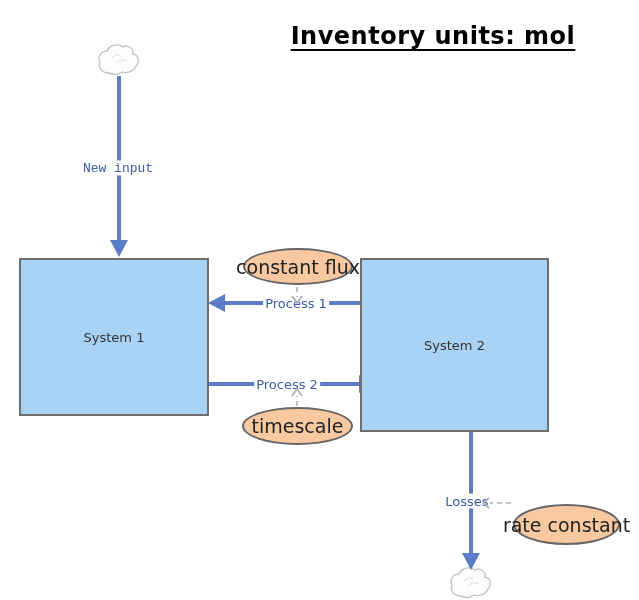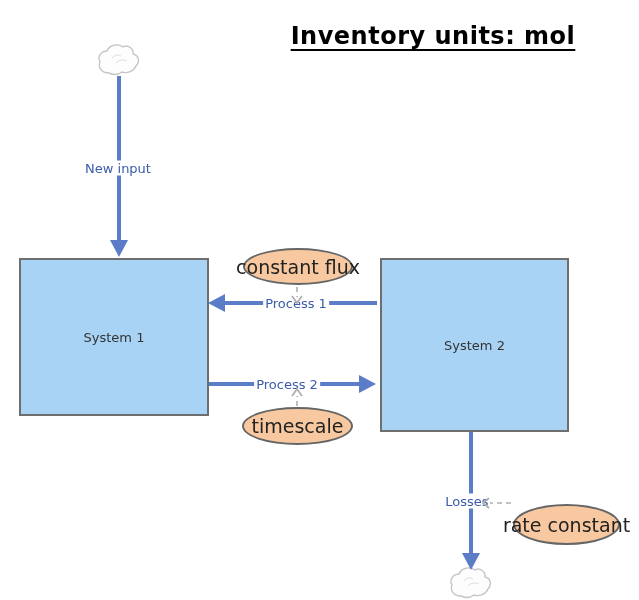--- a/index.html
+++ b/index.html
@@ -28,21 +28,21 @@
   .system {
     position: absolute;
     display: flex; align-items: center; justify-content: center;
     background: var(--color-system-fill, #a9d3f5);
     border: 2px solid var(--color-system-border, #6e6e6e);
     color: var(--color-system-text, #333);
     font-size: 13px;
     box-sizing: border-box;
   }
   #system-1 { left: 19px;  top: 258px; width: 190px; height: 158px; }
-  #system-2 { left: 380px; top: 258px; width: 189px; height: 174px; }
+  #system-2 { left: 360px; top: 258px; width: 189px; height: 174px; }
 
   .parameter {
     position: absolute;
     display: flex; align-items: center; justify-content: center;
     background: var(--color-parameter-fill, #f8c9a0);
     border: 2px solid var(--color-parameter-border, #666);
     border-radius: 50%;
     color: var(--color-parameter-text, #222);
     font-size: 19px;
     box-sizing: border-box;
@@ -54,21 +54,21 @@
 
   .flow-label {
     position: absolute;
     transform: translate(-50%, -50%);
     background: #ffffff;
     color: var(--color-flow-label, #3a5ba8);
     font-size: 13px;
     padding: 0 2px;
     white-space: nowrap;
   }
-  #label-new-input { left: 118px; top: 168px; }
+  #label-new-input { left: 118px; top: 168px; font-family: Liberation Mono, monospace; }
   #label-process-1 { left: 296px; top: 303px; }
   #label-process-2 { left: 287px; top: 384px; }
   #label-losses    { left: 467px; top: 501px; }
 
   .flow-line { stroke: var(--color-arrow, #5b7dc7); stroke-width: 4; fill: none; }
   .flow-head { fill: var(--color-arrow, #5b7dc7); stroke: none; }
 
   .connector {
     stroke: var(--color-connector, #b0b0b0);
     stroke-width: 1.6;

